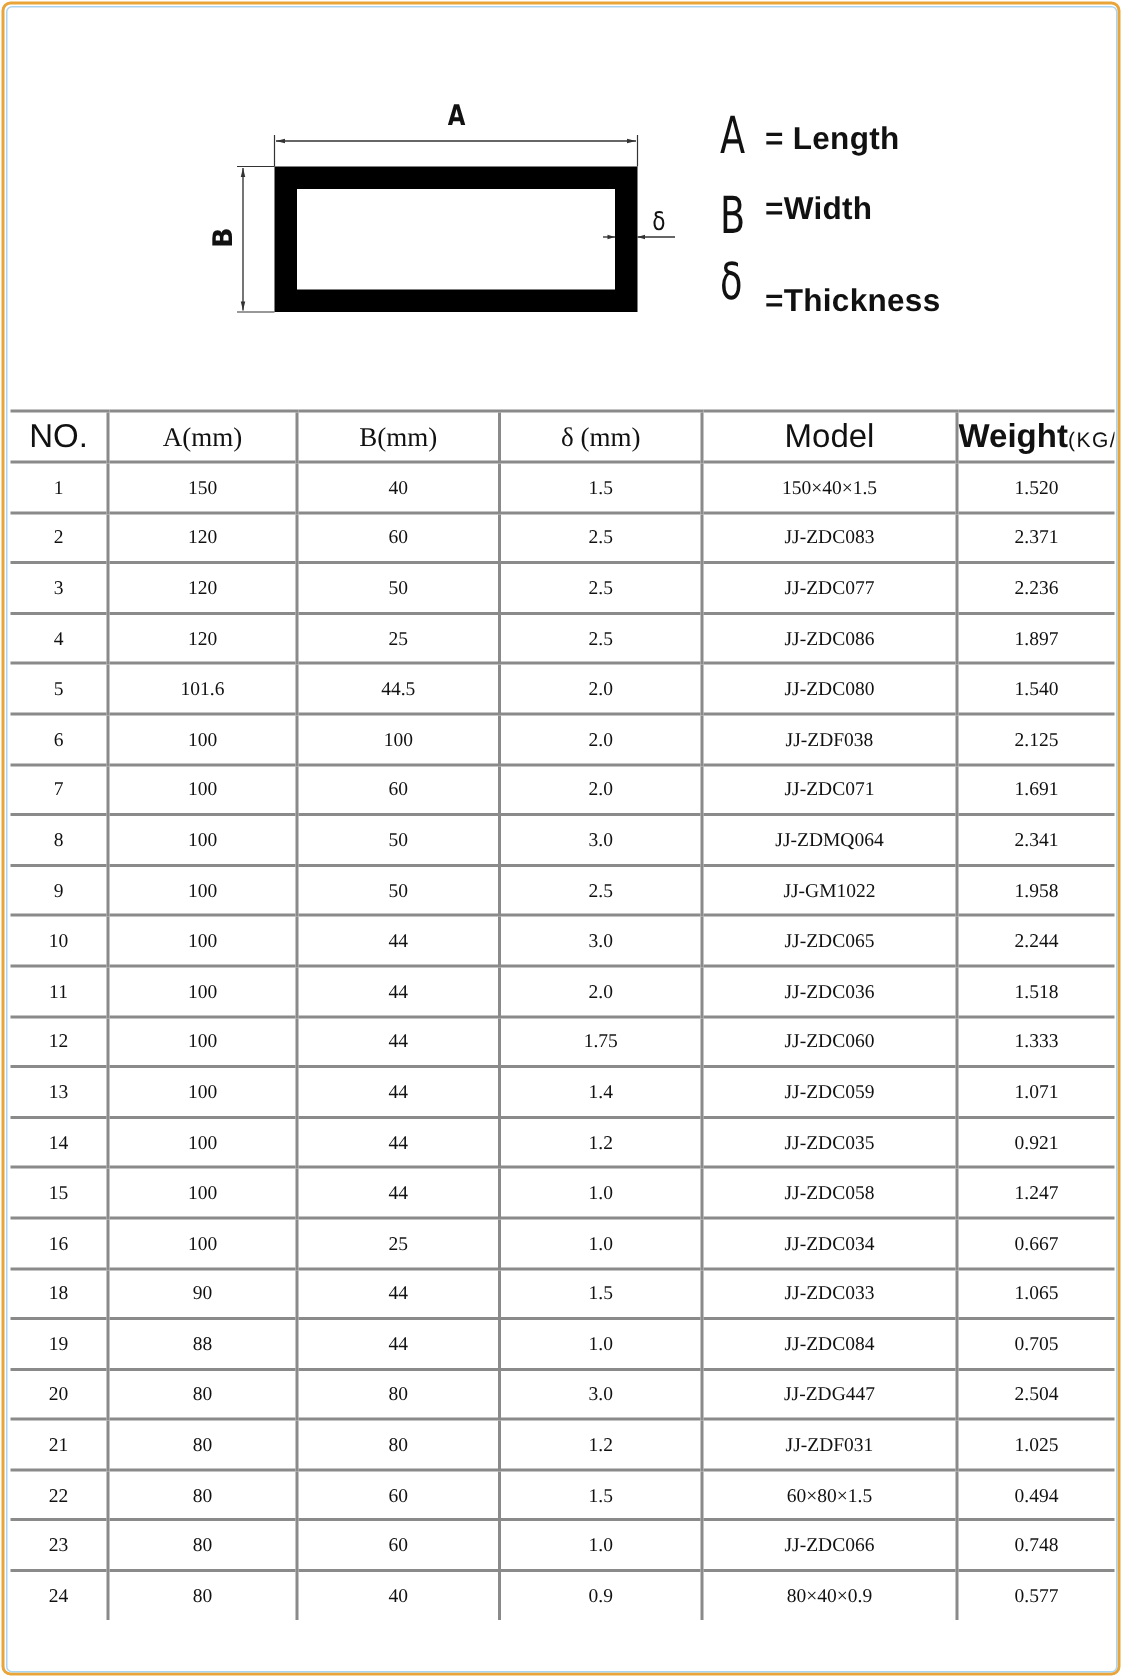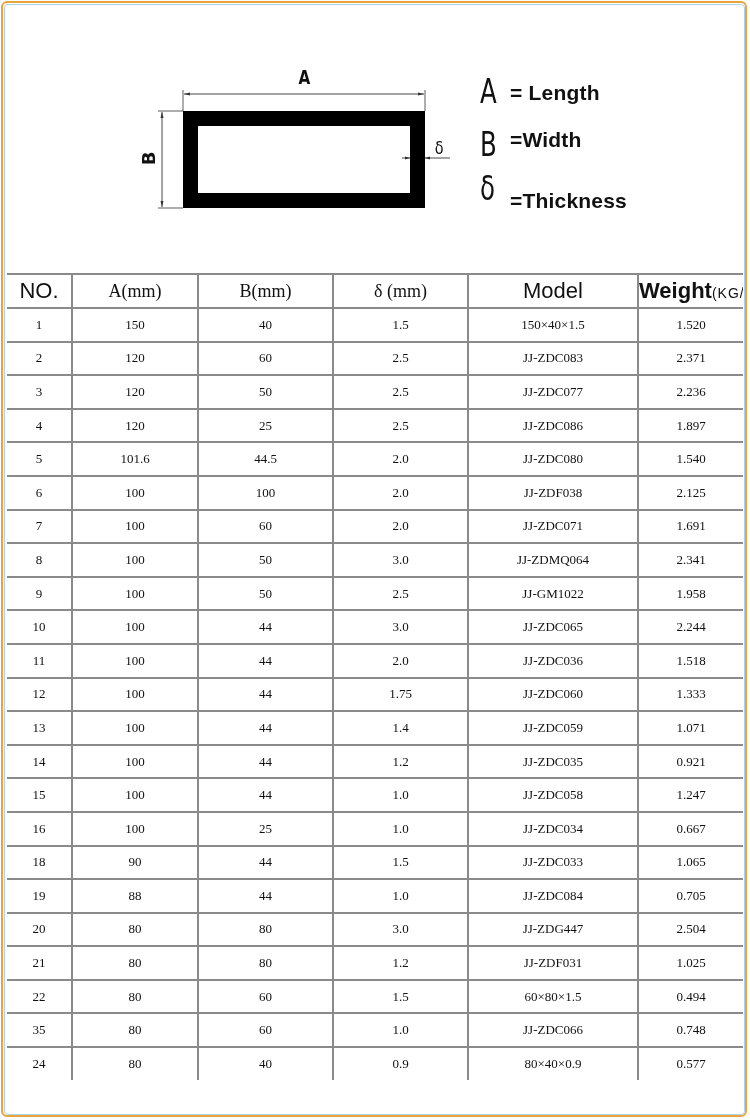--- a/index.html
+++ b/index.html
@@ -272,21 +272,21 @@
   </tr>
       <tr>
     <td>22</td>
     <td>80</td>
     <td>60</td>
     <td>1.5</td>
     <td class="model-cell">60×80×1.5</td>
     <td>0.494</td>
   </tr>
       <tr>
-    <td>35</td>
+    <td>23</td>
     <td>80</td>
     <td>60</td>
     <td>1.0</td>
     <td class="model-cell">JJ-ZDC066</td>
     <td>0.748</td>
   </tr>
       <tr>
     <td>24</td>
     <td>80</td>
     <td>40</td>

